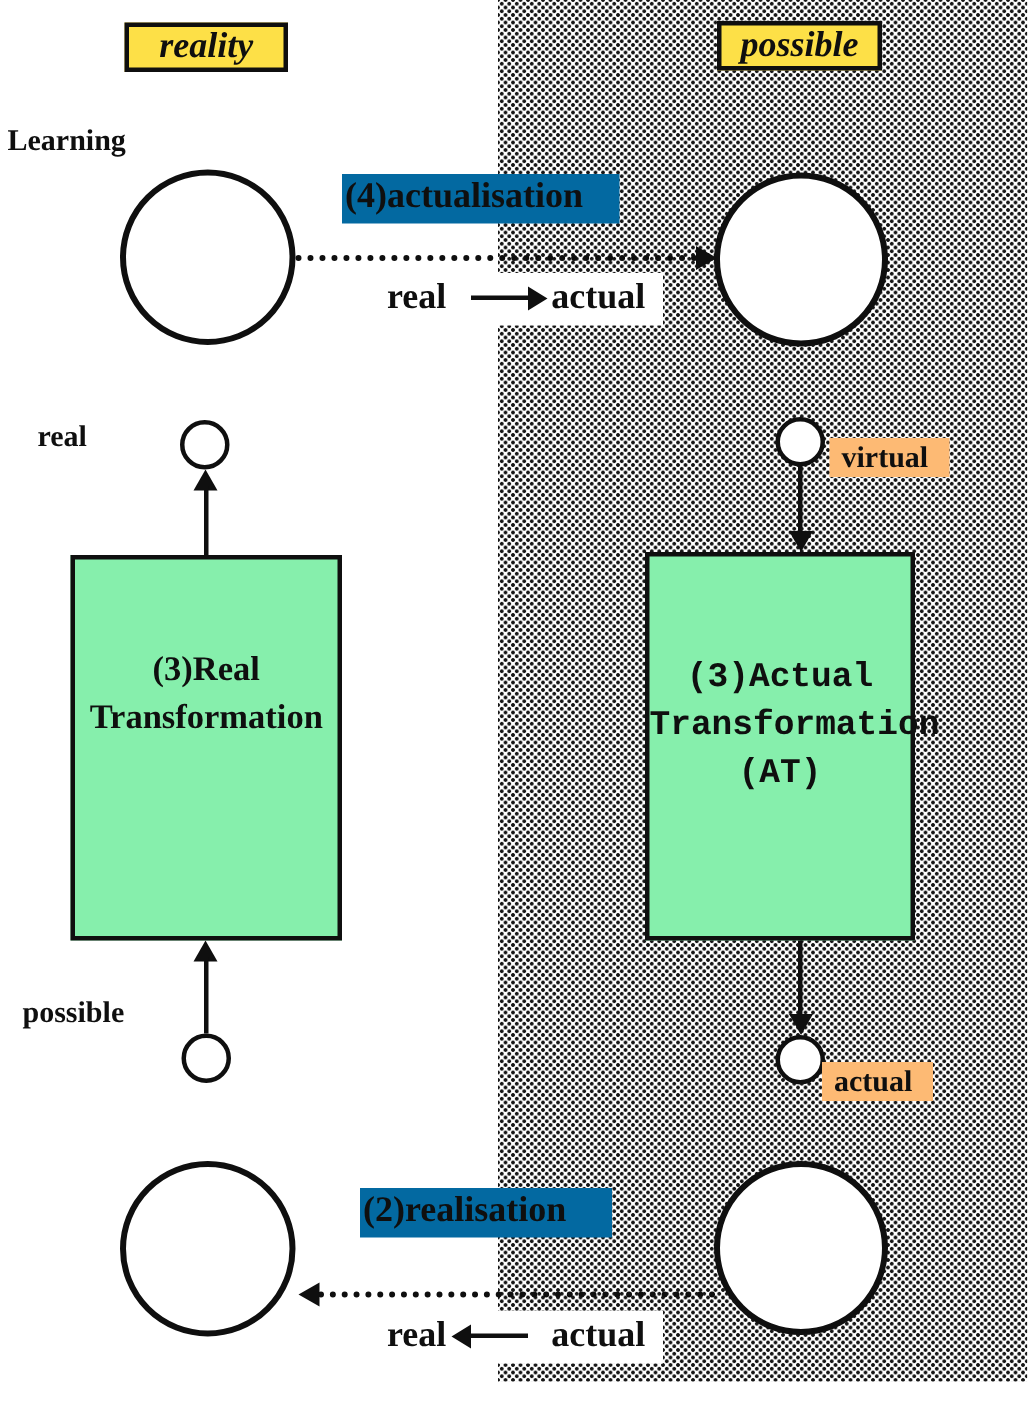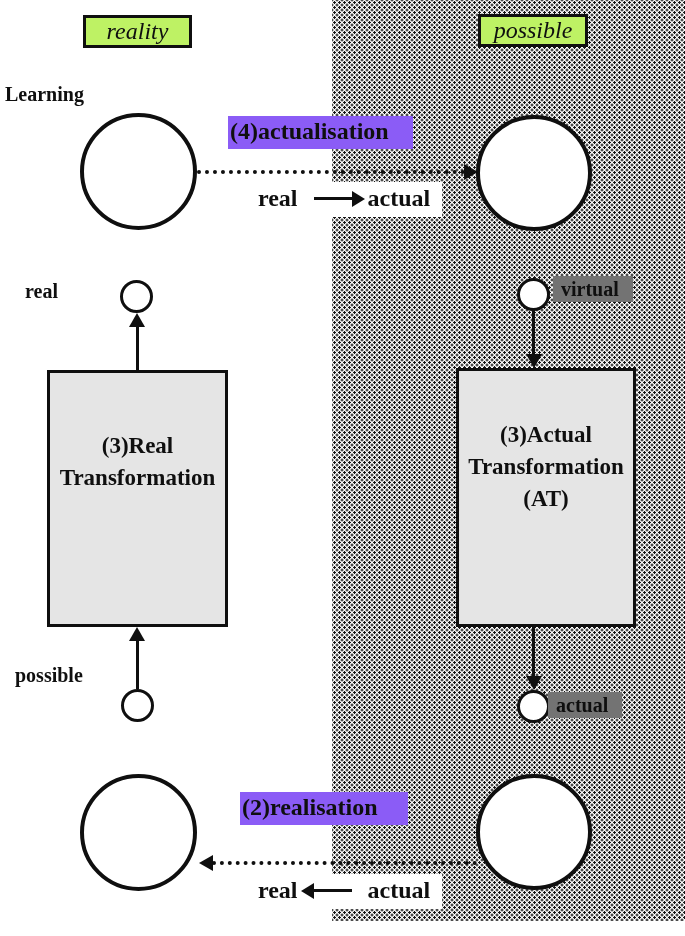--- a/index.html
+++ b/index.html
@@ -21,59 +21,59 @@
     background-color: #ffffff;
     background-image:
       radial-gradient(circle, #161616 1px, transparent 1.45px),
       radial-gradient(circle, #161616 1px, transparent 1.45px);
     background-size: 5px 5px;
     background-position: 0 0, 2.5px 2.5px;
   }
   .hdrbox {
     position: absolute;
     border: 3px solid #0f0f0f;
-    background: #bef264;
+    background: #fde047;
     display: flex; align-items: center; justify-content: center;
-    font-style: italic; font-weight: normal; font-size: 24px;
+    font-style: italic; font-weight: bold; font-size: 24px;
   }
   .hdrbox.reality   { left: 83px;  top: 15px; width: 109px; height: 33px; }
   .hdrbox.actuality { left: 478px; top: 14px; width: 110px; height: 33px; }
   .lbl {
     position: absolute;
     font-weight: bold; font-size: 20px;
     white-space: nowrap; line-height: 1.1;
   }
-  .lbl.onwhite { background: #737373; }
+  .lbl.onwhite { background: #fdba74; margin-top: 16px; }
   .circle {
     position: absolute;
     border: 4px solid #0f0f0f;
     border-radius: 50%;
     background: #ffffff;
   }
   .circle.big   { width: 117px; height: 117px; }
   .circle.small { width: 33px;  height: 33px; border-width: 3px; }
   .procbox {
     position: absolute;
     border: 3px solid #0f0f0f;
-    background: #e5e5e5;
+    background: #86efac;
     text-align: center;
     font-weight: bold; font-size: 23px; line-height: 32px;
   }
   .procbox.rt { left: 47px;  top: 370px; width: 181px; height: 257px; padding-top: 57px; }
-  .procbox.at { left: 456px; top: 368px; width: 180px; height: 259px; padding-top: 48px; }
+  .procbox.at { left: 430px; top: 368px; width: 180px; height: 259px; padding-top: 64px; font-family: Liberation Mono, monospace; }
   .vline { position: absolute; width: 3px; background: #0f0f0f; }
   .tri { position: absolute; width: 0; height: 0; }
   .tri.up    { border-left: 8px solid transparent; border-right: 8px solid transparent; border-bottom: 14px solid #0f0f0f; }
   .tri.down  { border-left: 8px solid transparent; border-right: 8px solid transparent; border-top: 14px solid #0f0f0f; }
   .tri.right { border-top: 8px solid transparent; border-bottom: 8px solid transparent; border-left: 14px solid #0f0f0f; }
   .tri.left  { border-top: 8px solid transparent; border-bottom: 8px solid transparent; border-right: 14px solid #0f0f0f; }
   .dotline { position: absolute; height: 0; border-top: 4px dotted #0f0f0f; }
   .flowlabel {
     position: absolute;
-    background: #8b5cf6;
+    background: #0369a1;
     font-weight: bold; font-size: 24px;
     white-space: nowrap;
   }
   .flowlabel.actualisation { left: 228px; top: 116px; padding: 2px 24px 4px 2px; }
   .flowlabel.realisation   { left: 240px; top: 792px; padding: 2px 30px 4px 2px; }
   .subflow {
     position: absolute;
     display: flex; align-items: center;
     background: #ffffff;
     padding: 3px 12px 5px 10px;

